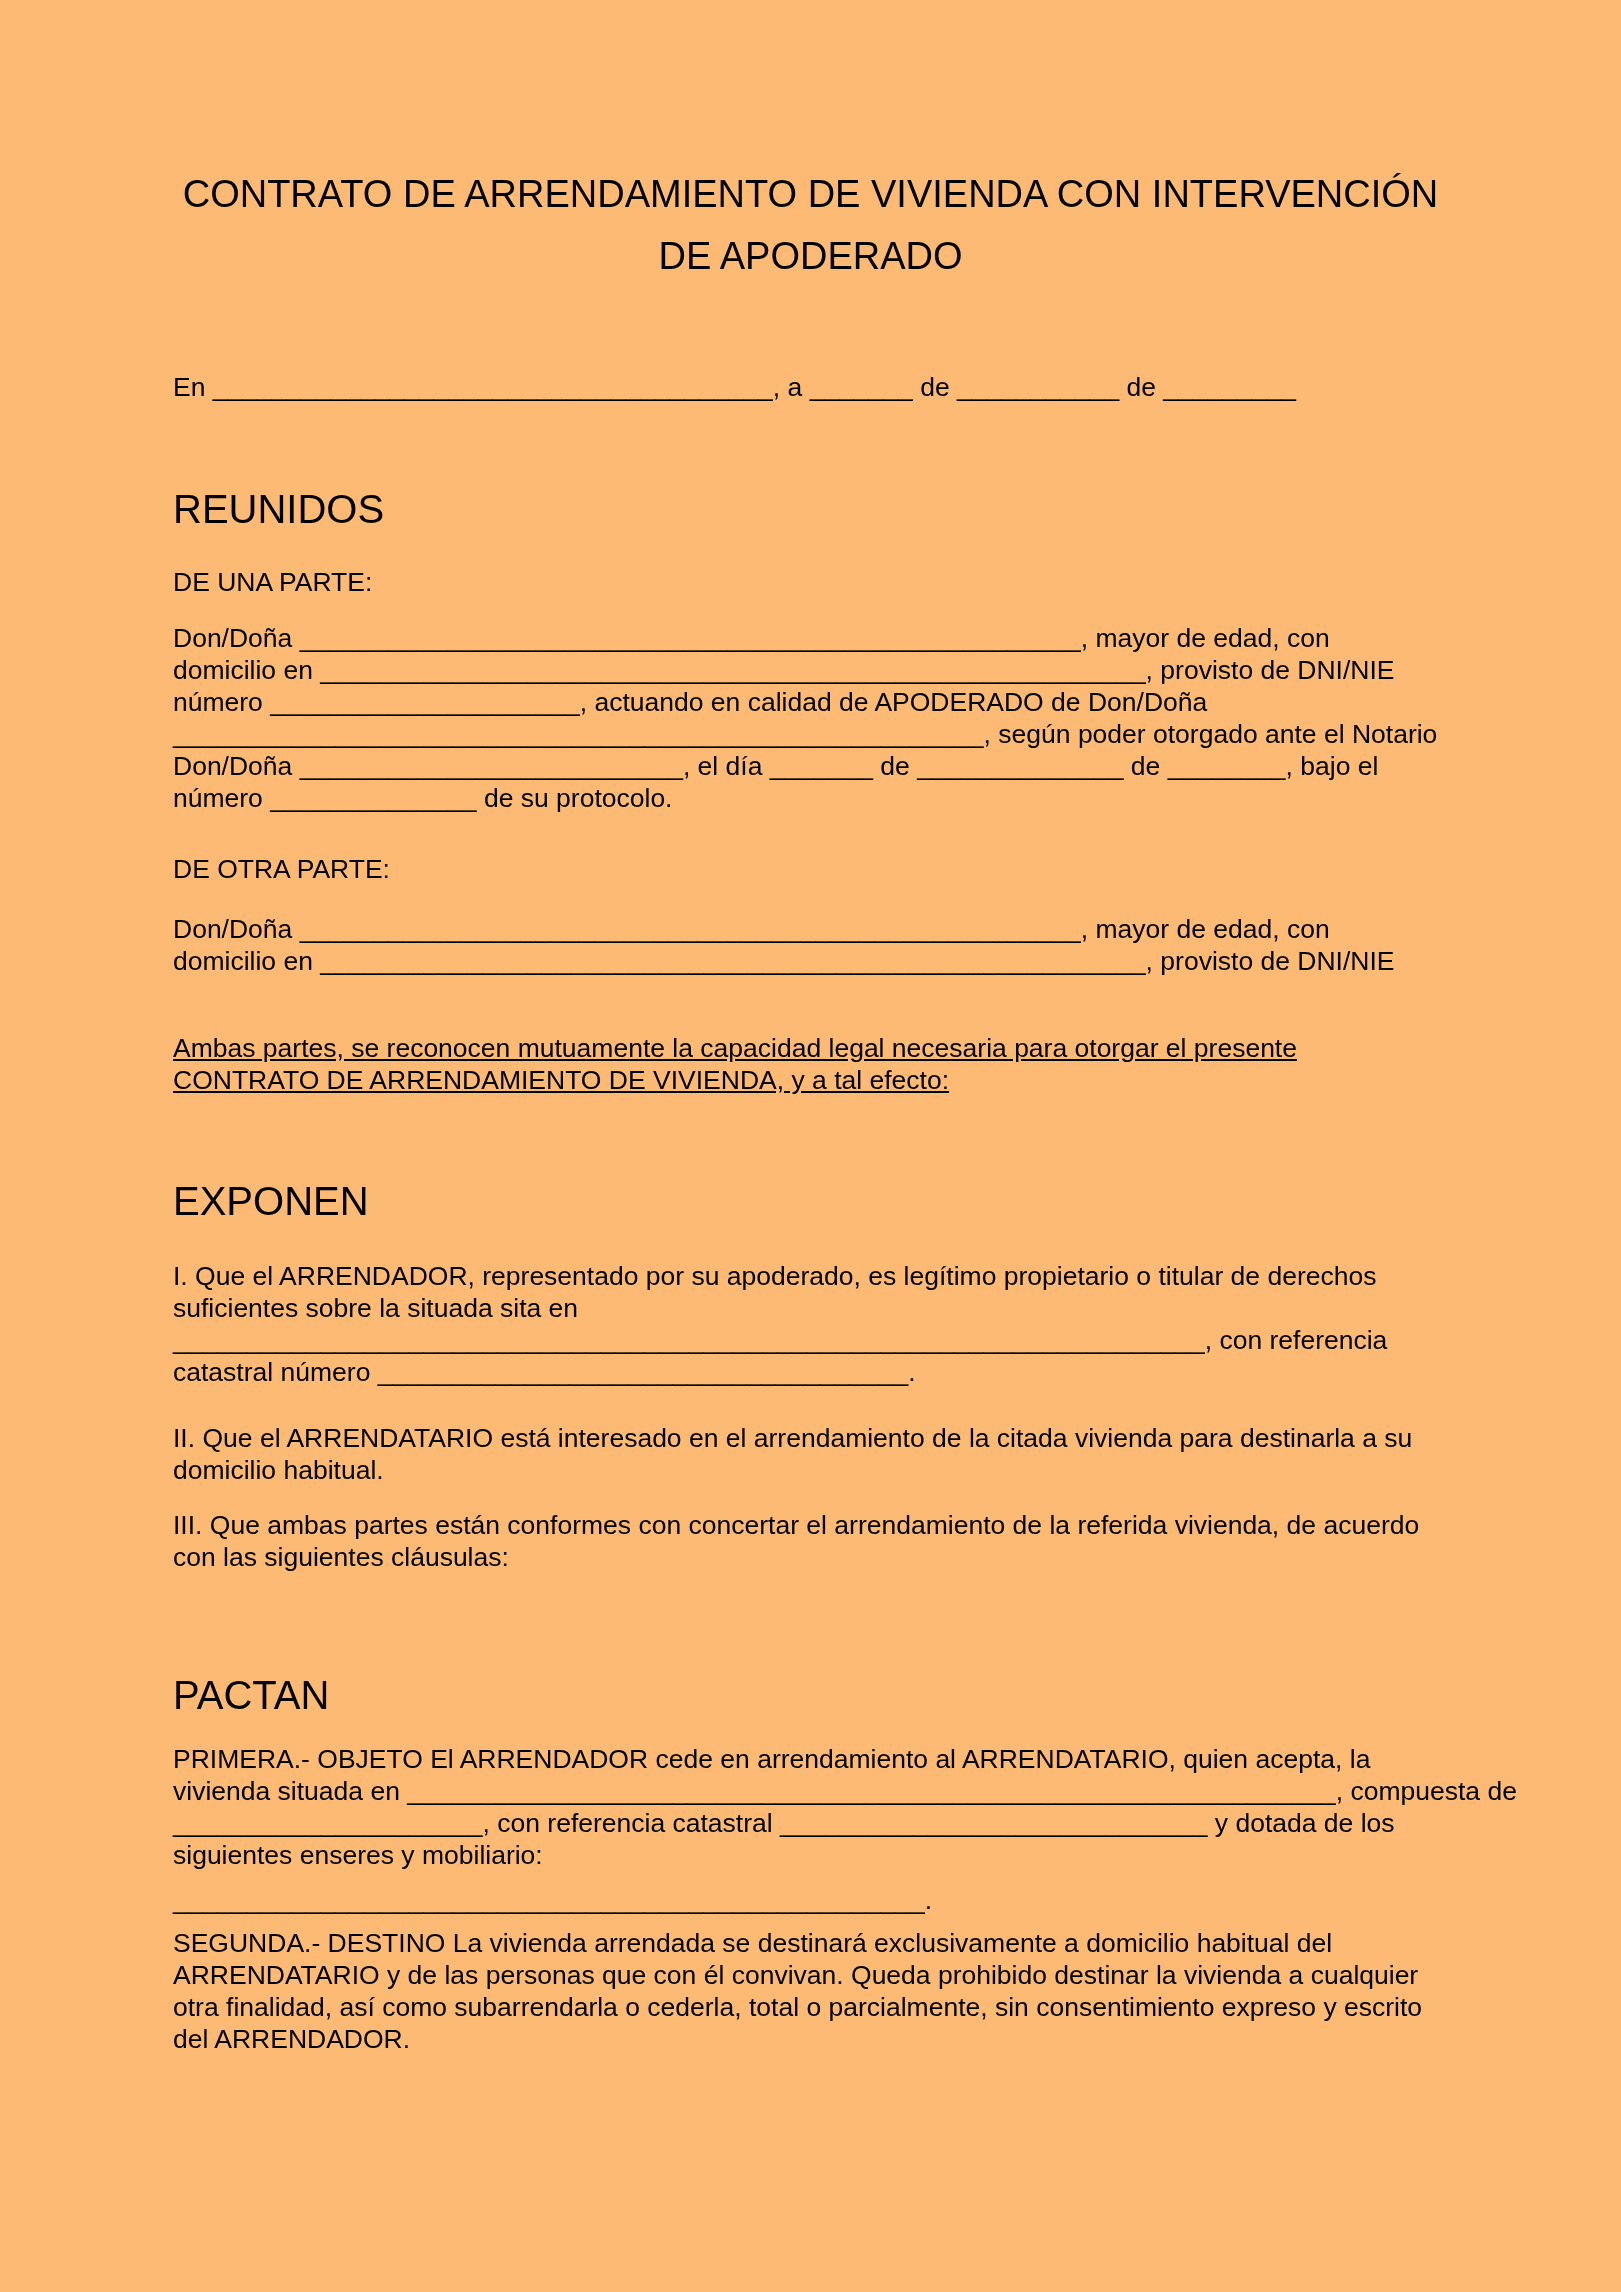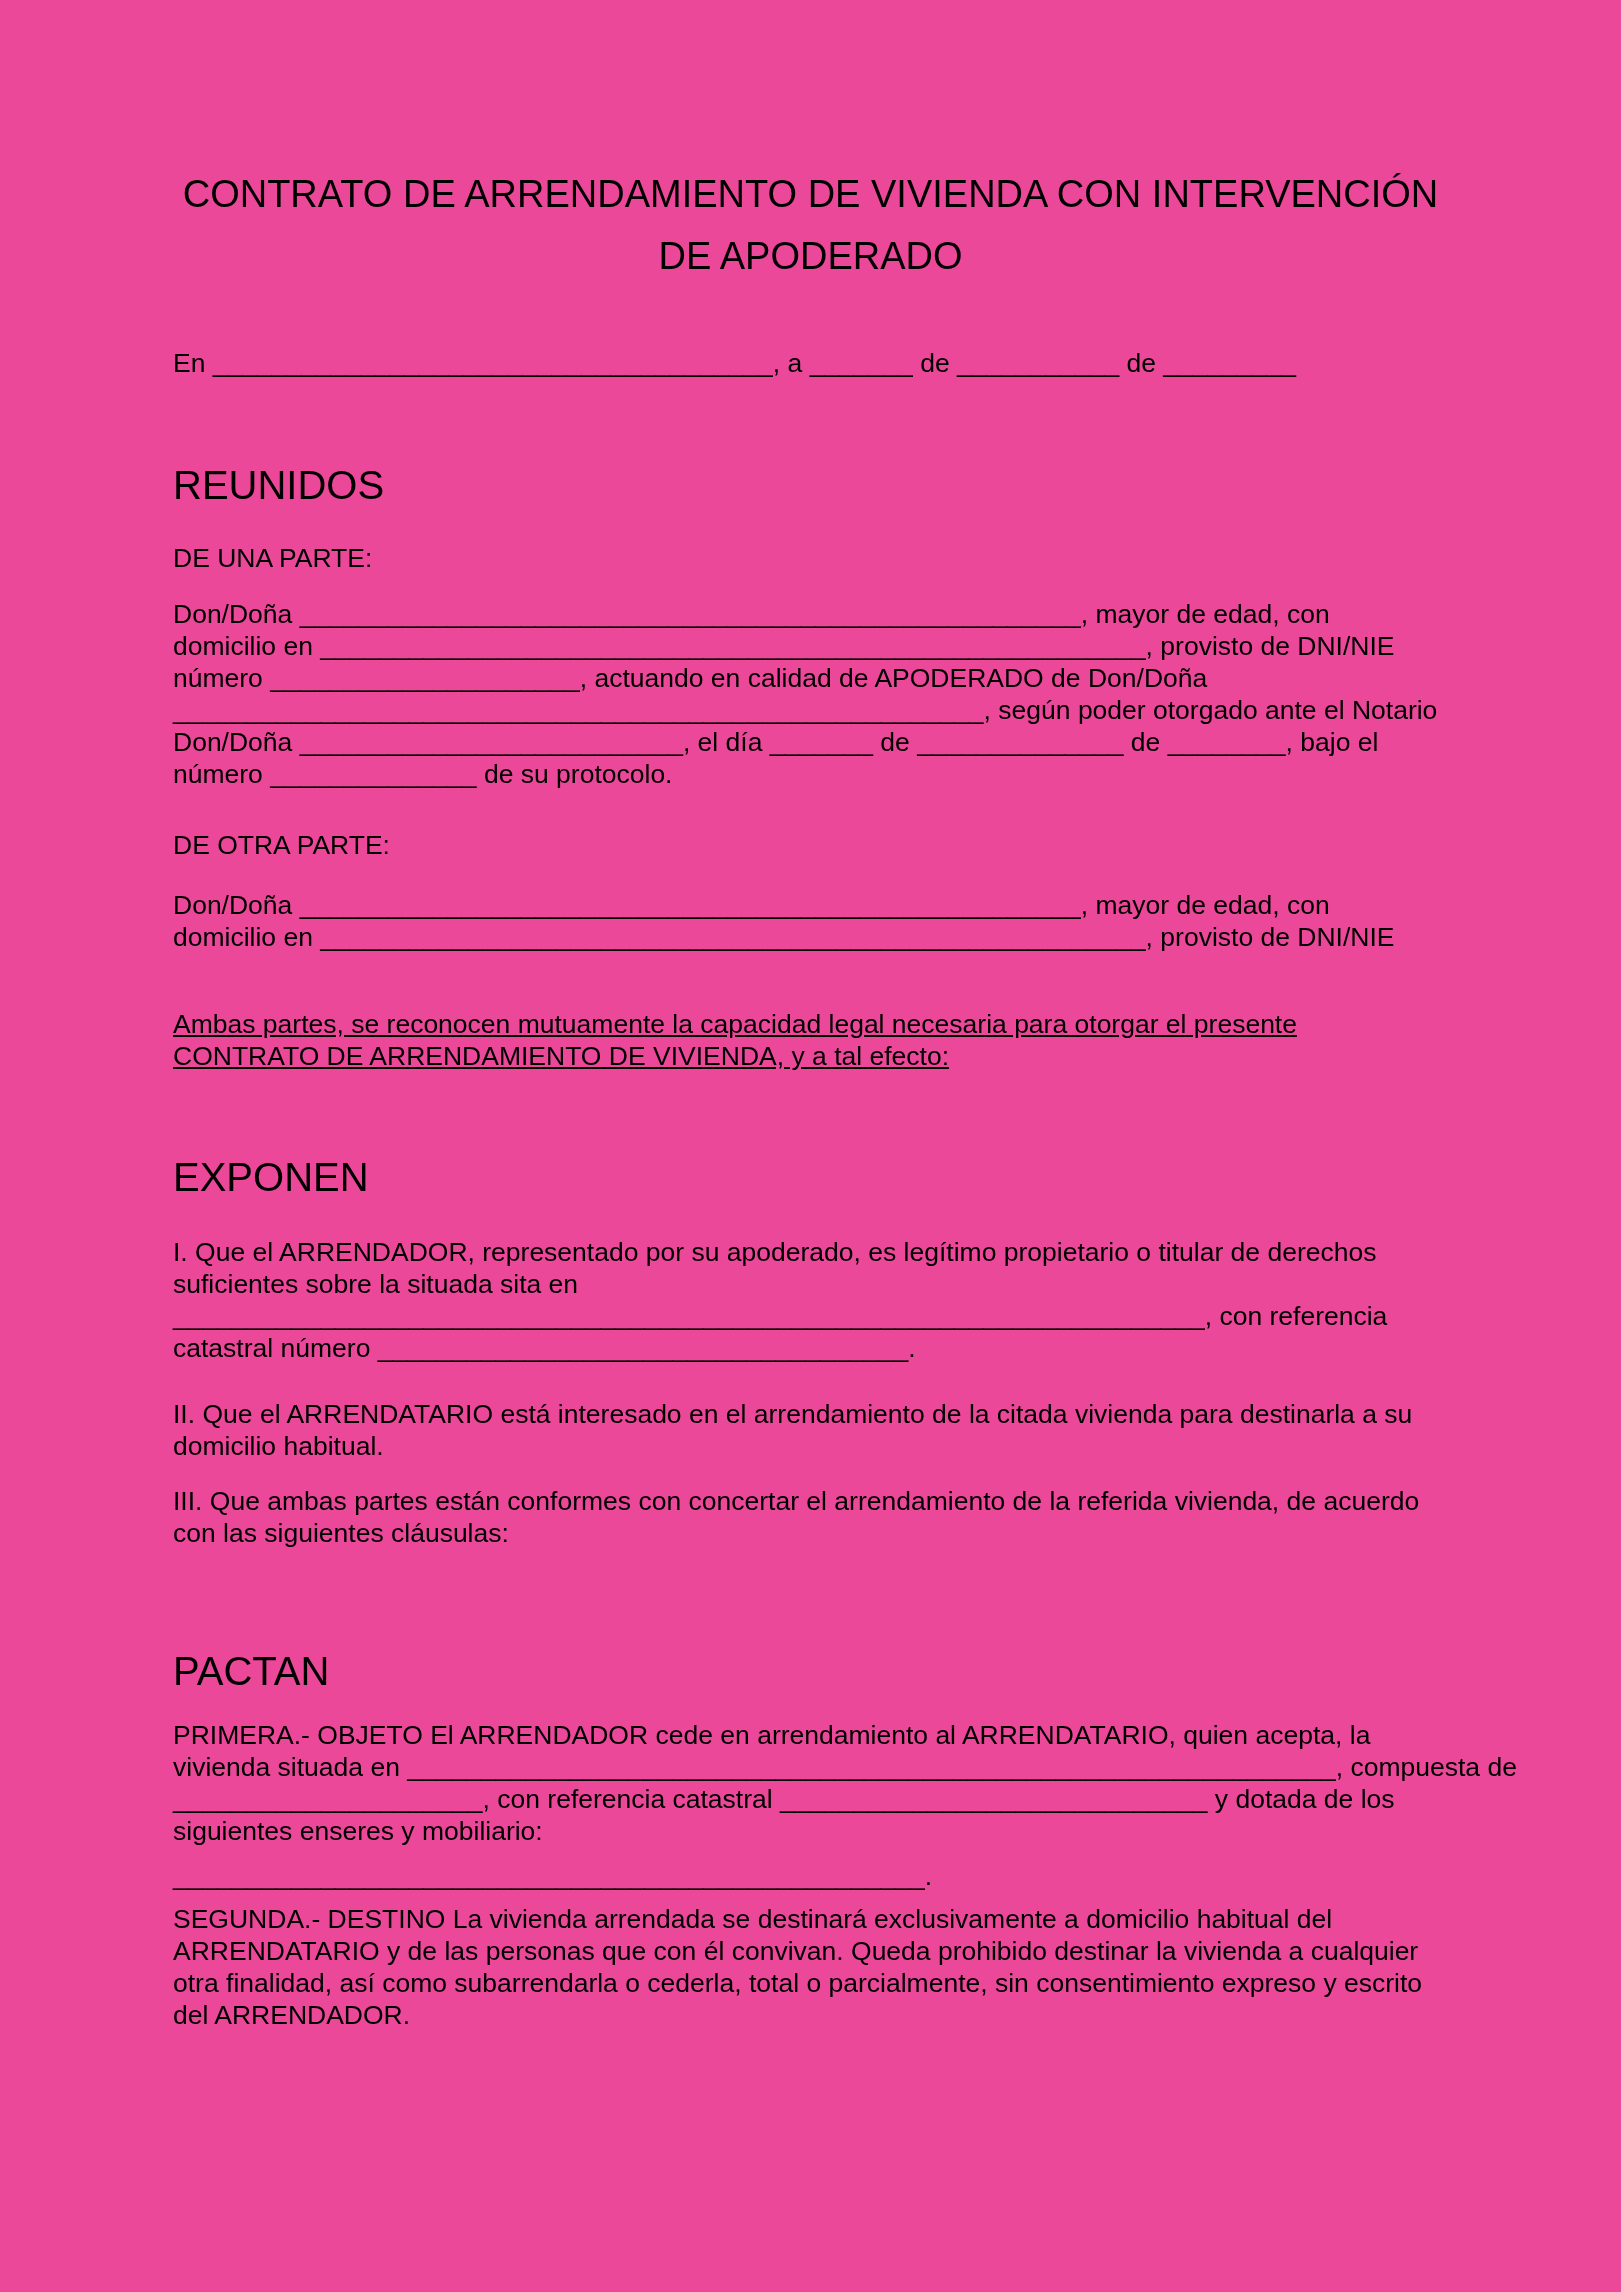--- a/index.html
+++ b/index.html
@@ -1,20 +1,20 @@
 <!DOCTYPE html>
 <html><head>
 <meta charset="utf-8">
 <style>
   html,body{margin:0;padding:0;background:#ffffff;}
   .page{
     position:relative;
     width:1621px;
     height:2293px;
-    background:#ec4899;
+    background:#fdba74;
     color:#000000;
     font-family:"Liberation Sans","DejaVu Sans",sans-serif;
     box-sizing:border-box;
     padding:163px 173px 0 173px;
     overflow:hidden;
   }
   .title{
     font-size:38px;
     line-height:62px;
     text-align:center;
@@ -26,21 +26,21 @@
     font-size:26.5px;
     line-height:32px;
     white-space:pre;
   }
   .heading{
     font-size:40px;
     line-height:37px;
     font-weight:400;
     white-space:pre;
   }
-  .mt-date{margin-top:60px;}
+  .mt-date{margin-top:84px;}
   .mt-reunidos{margin-top:88px;}
   .mt-partylabel1{margin-top:38px;}
   .mt-para1{margin-top:23.5px;}
   .mt-partylabel2{margin-top:39px;}
   .mt-para2{margin-top:28px;}
   .mt-capacity{margin-top:55px;text-decoration:underline;}
   .mt-exponen{margin-top:87px;}
   .mt-item1{margin-top:40px;}
   .mt-item2{margin-top:34px;}
   .mt-item3{margin-top:23.5px;}

